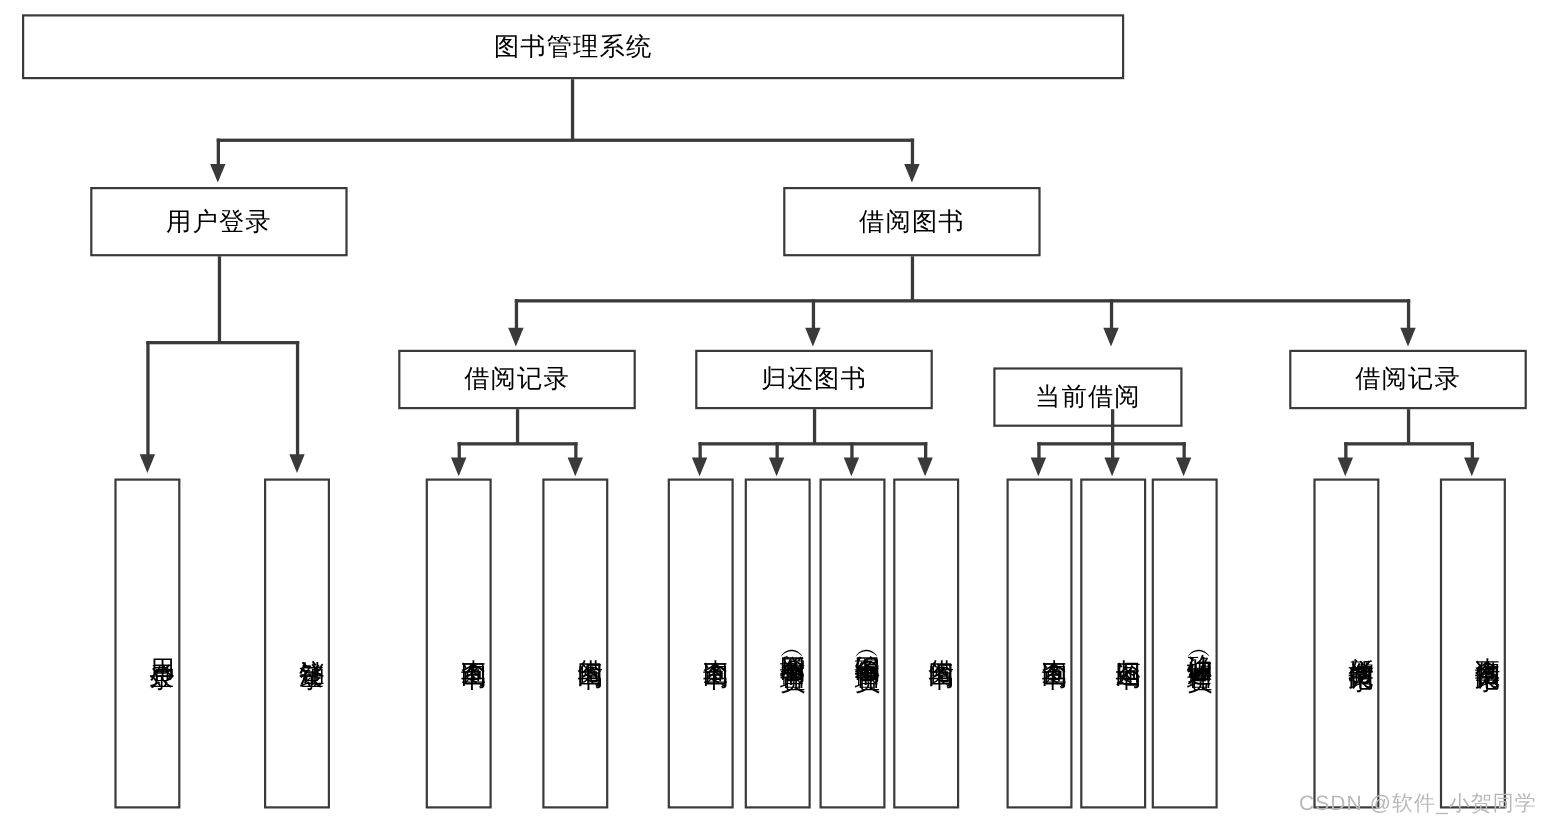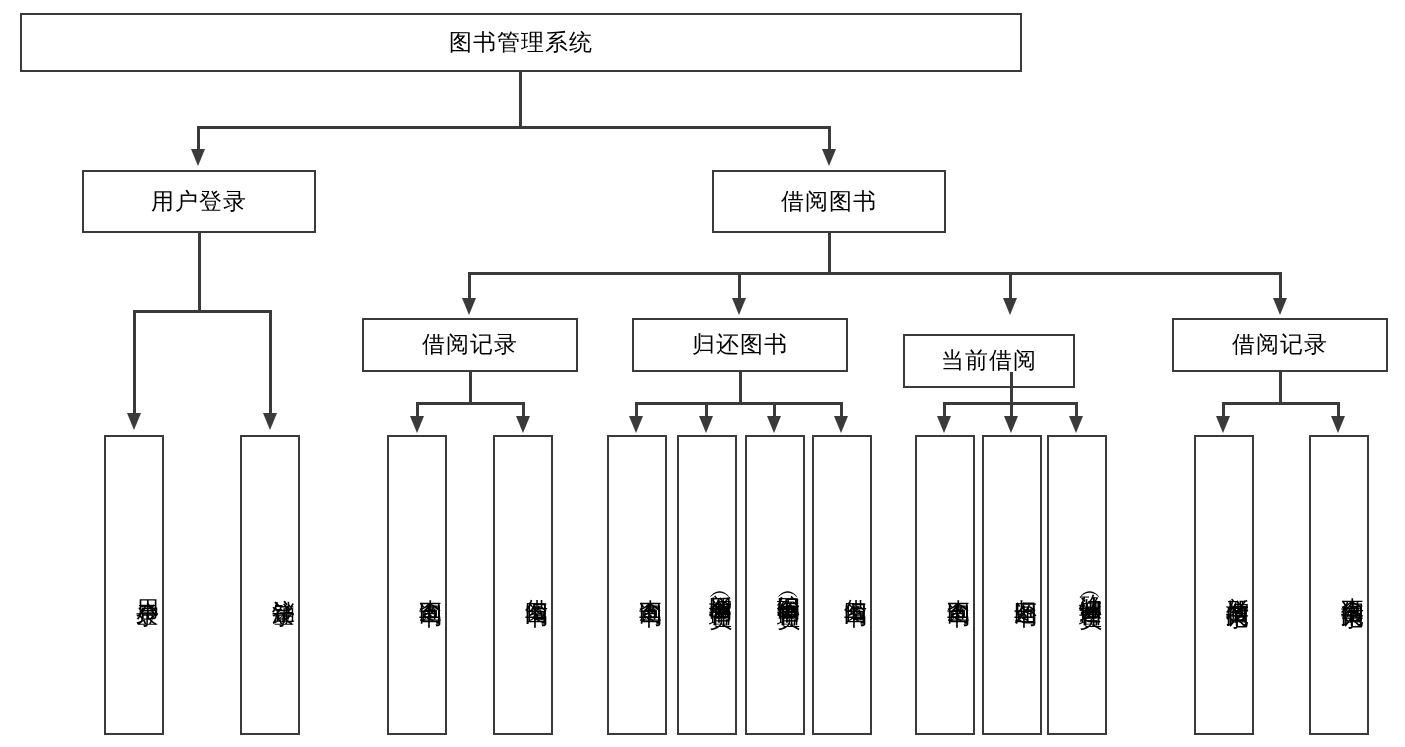--- a/index.html
+++ b/index.html
@@ -195,14 +195,15 @@
     <span class="vtext">确认归还（管理员）</span>
   </div>
 
   <div class="node v" style="left:1194px;top:435px;width:60px;height:300px;">
     <span class="vtext">新增借阅记录</span>
   </div>
   <div class="node v" style="left:1309px;top:435px;width:60px;height:300px;">
     <span class="vtext">查询借阅记录</span>
   </div>
 
+  <div id="watermark">CSDN @软件_小贺同学</div>
 
 </div>
 
 </body></html>

